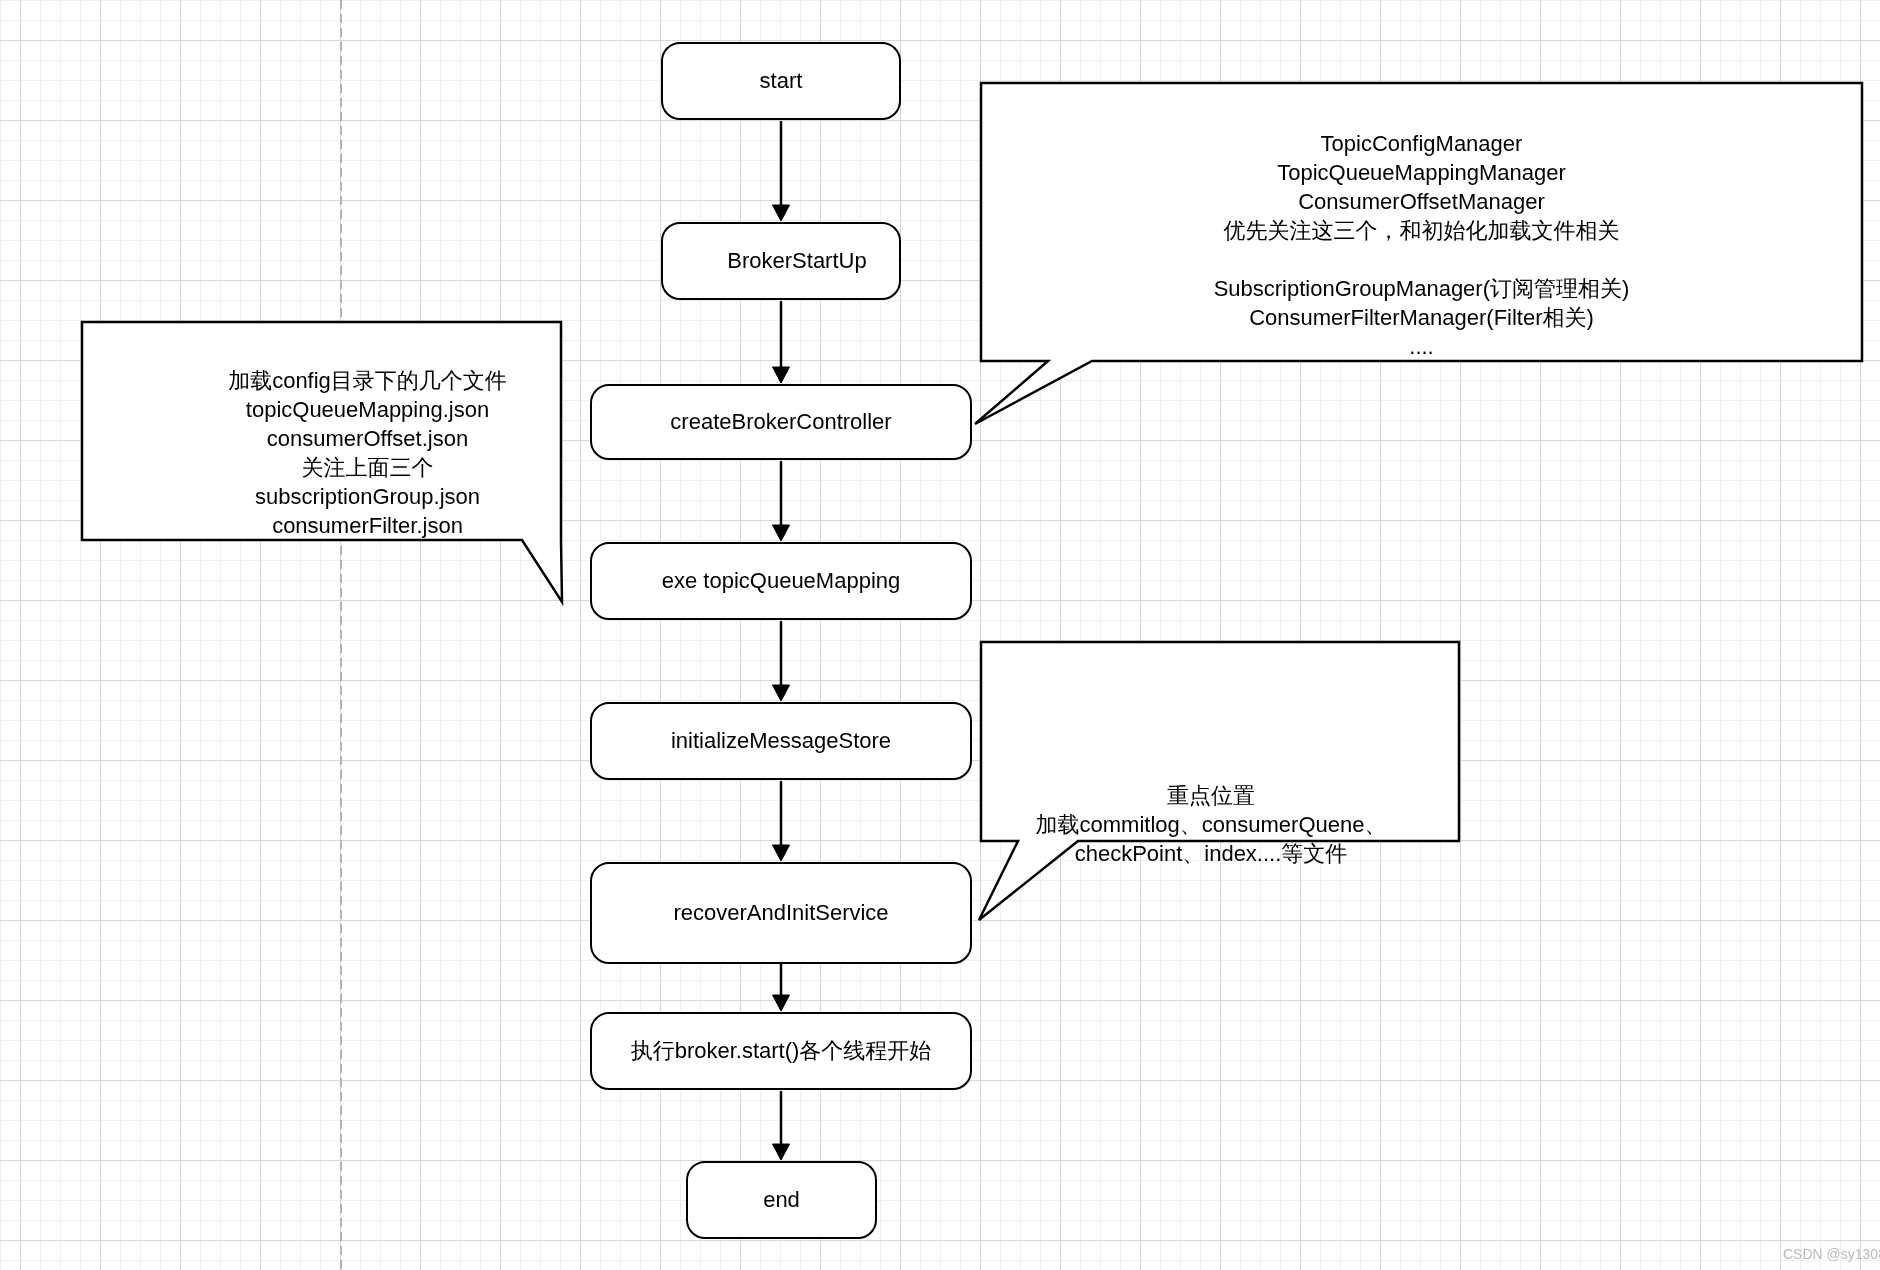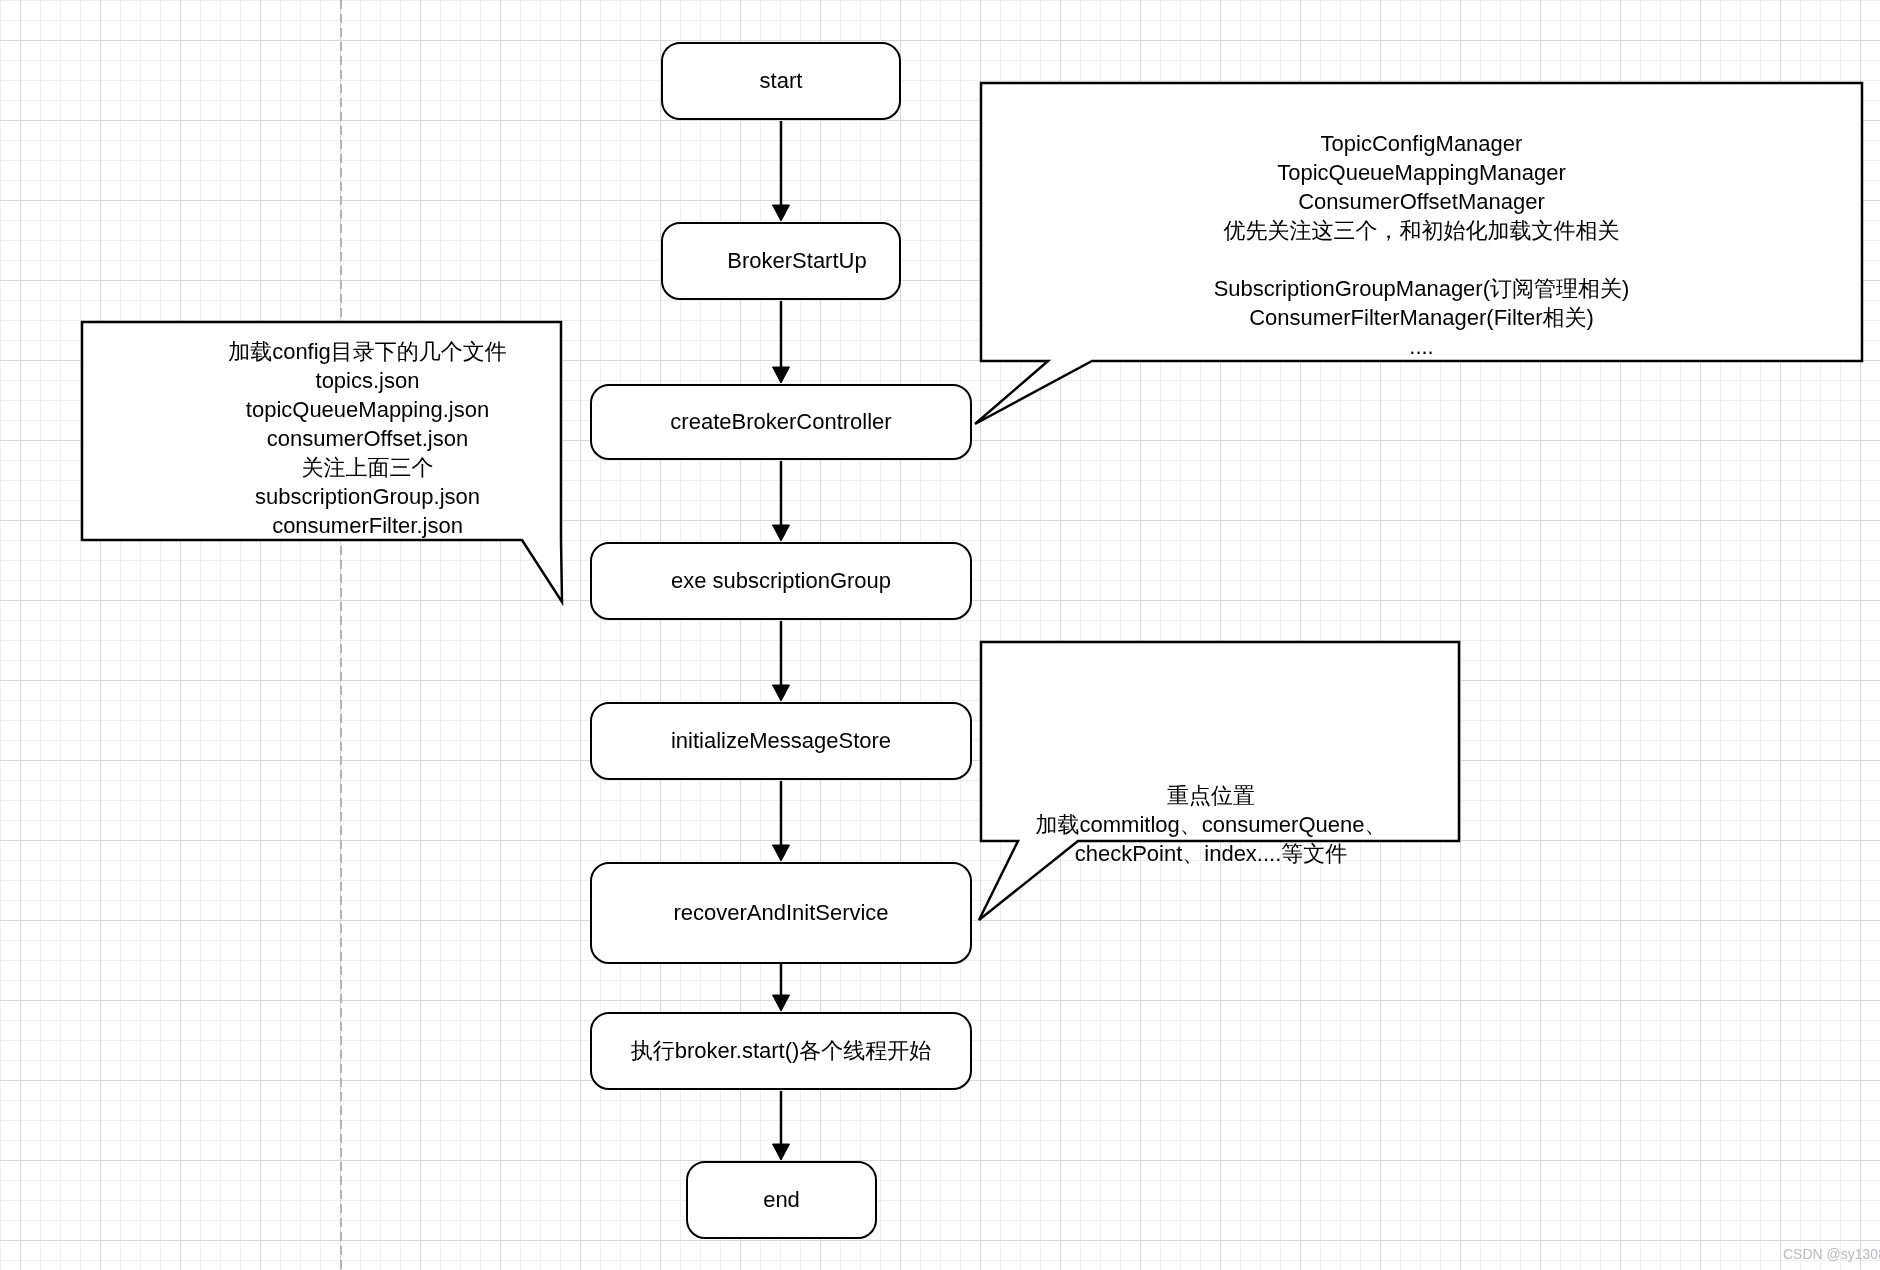--- a/index.html
+++ b/index.html
@@ -101,29 +101,28 @@
     </g>
 
     <path d="M82,322 H561 V540 L562,602 L522,540 H82 Z" fill="#fff" stroke="#000" stroke-width="2.5"></path>
     <path d="M981,83 H1862 V361 H1092 L975,424 L1048,361 H981 Z" fill="#fff" stroke="#000" stroke-width="2.5"></path>
     <path d="M981,642 H1459 V841 H1078 L979,920 L1018,841 H981 Z" fill="#fff" stroke="#000" stroke-width="2.5"></path>
   </svg>
 
   <div class="node" id="n-start">start</div>
   <div class="node" id="n-brokerstartup">BrokerStartUp</div>
   <div class="node" id="n-createbroker">createBrokerController</div>
-  <div class="node" id="n-exeinitmeta">exe subscriptionGroup</div>
+  <div class="node" id="n-exeinitmeta">exe topicQueueMapping</div>
   <div class="node" id="n-initmsgstore">initializeMessageStore</div>
   <div class="node" id="n-recoverinit">recoverAndInitService</div>
   <div class="node" id="n-brokerstartrun">执行broker.start()各个线程开始</div>
   <div class="node" id="n-end">end</div>
 
   <div class="co" id="co-config">
     <div class="co-line">加载config目录下的几个文件</div>
-    <div class="co-line">topics.json</div>
     <div class="co-line">topicQueueMapping.json</div>
     <div class="co-line">consumerOffset.json</div>
     <div class="co-line">关注上面三个</div>
     <div class="co-line">subscriptionGroup.json</div>
     <div class="co-line">consumerFilter.json</div>
   </div>
 
   <div class="co" id="co-managers">
     <div class="co-line">TopicConfigManager</div>
     <div class="co-line">TopicQueueMappingManager</div>

